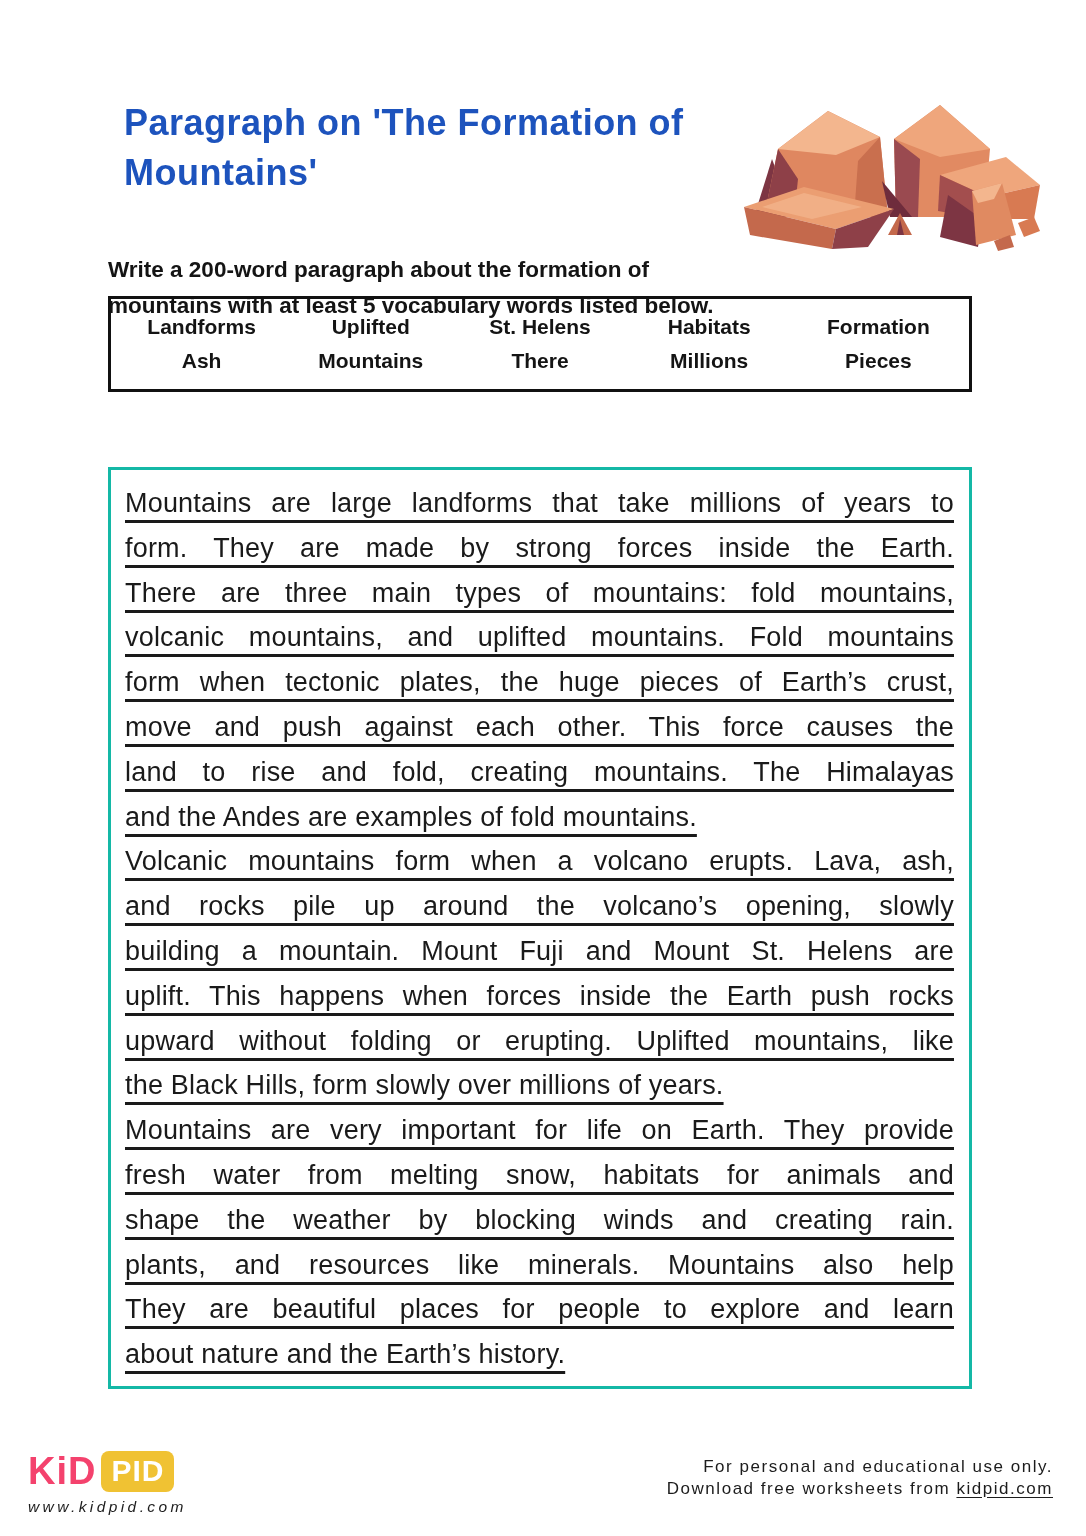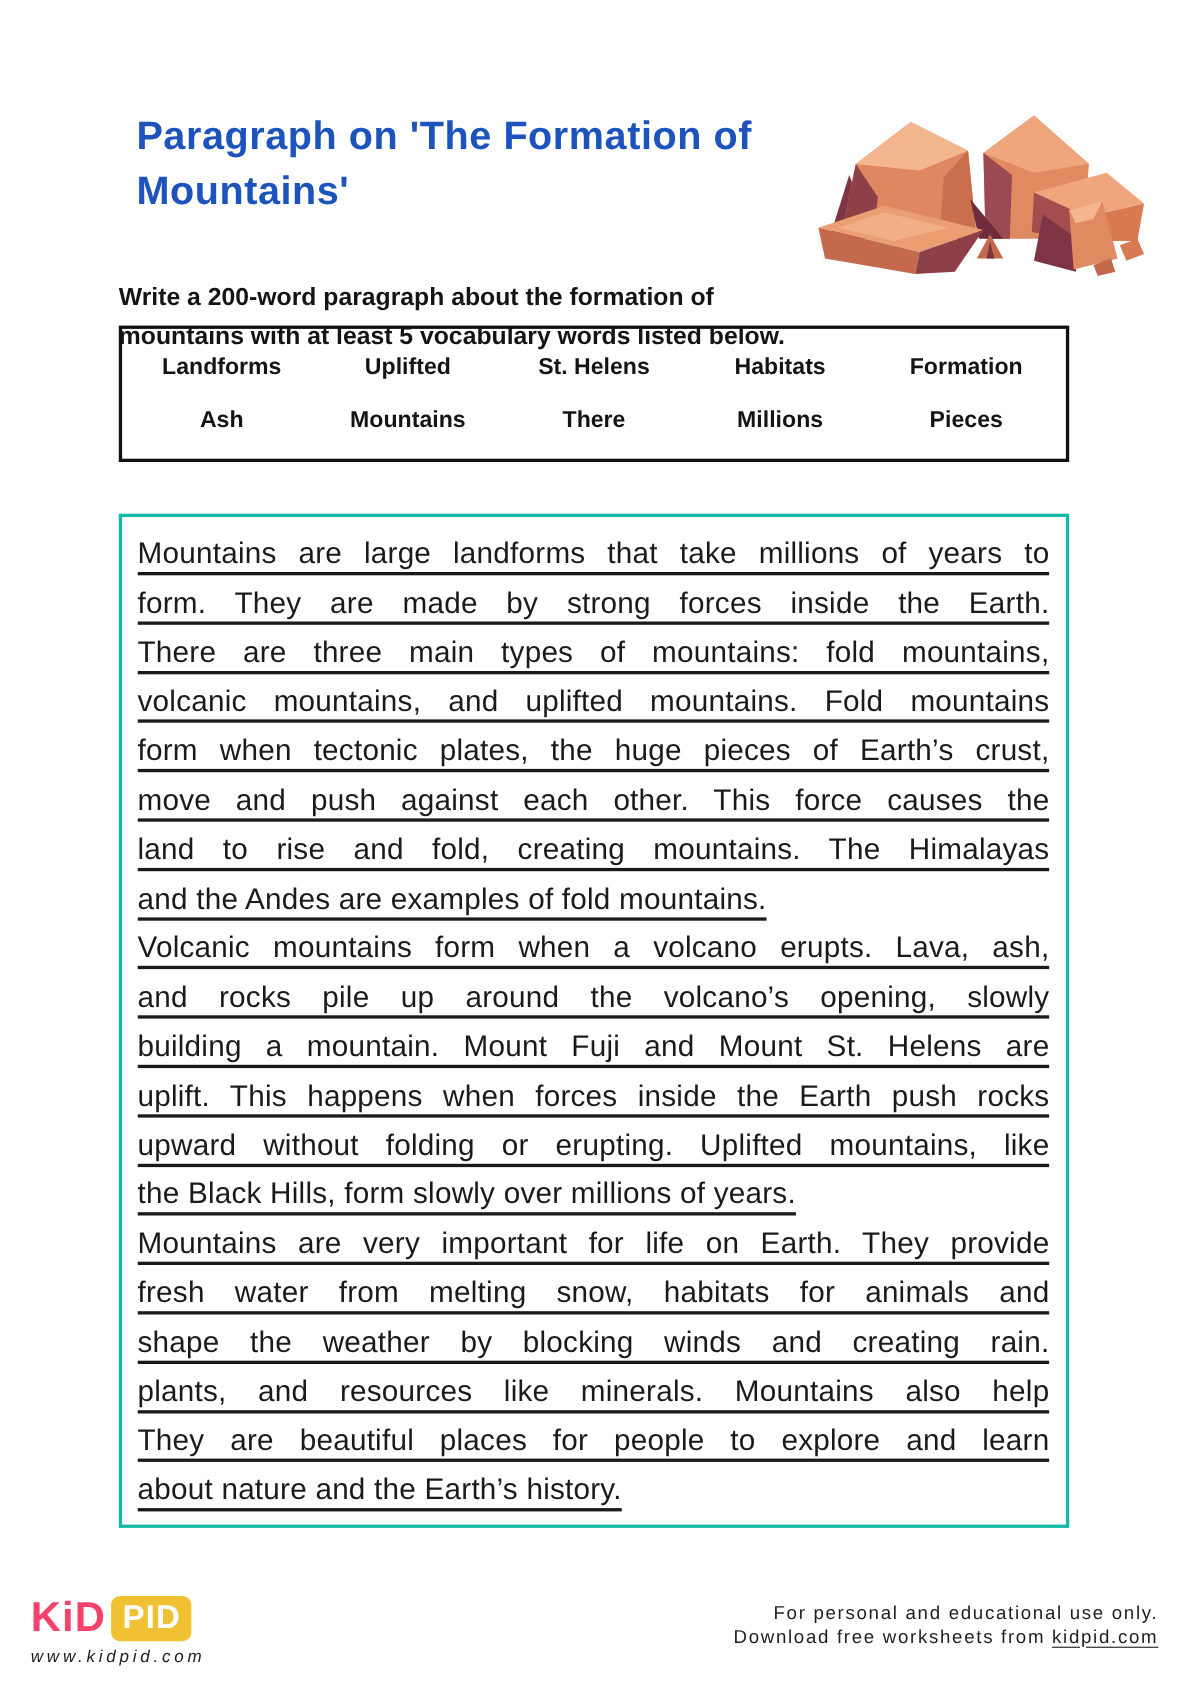--- a/index.html
+++ b/index.html
@@ -37,21 +37,21 @@
   .rocks {
     position: absolute;
     left: 742px; top: 95px;
     width: 300px; height: 170px;
   }
 
   
   .vocab-box {
     position: absolute;
     left: 108px; top: 296px;
-    width: 864px; height: 124px;
+    width: 864px; height: 96px;
     border: 3px solid #111111;
     display: grid;
     grid-template-columns: repeat(5, 1fr);
     grid-template-rows: 1fr 1fr;
     align-items: center;
     padding: 11px 6px;
   }
   .vocab-word {
     text-align: center;
     font-size: 21px;

